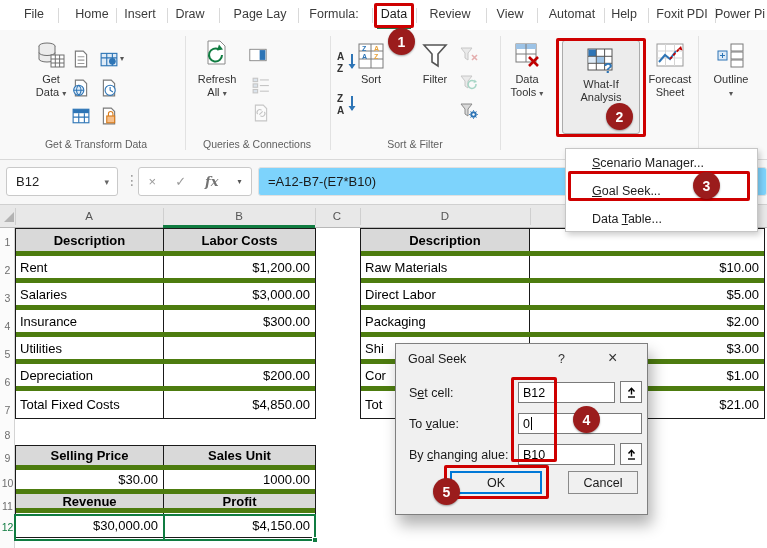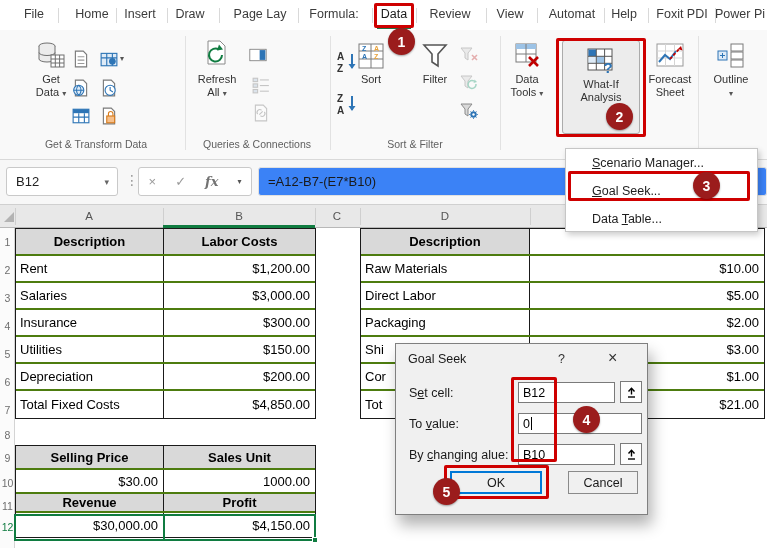--- a/index.html
+++ b/index.html
@@ -26,34 +26,34 @@
   .redbox { position:absolute; border:3px solid #ce0000; border-radius:2px; z-index:55; pointer-events:none; }
   .badge { position:absolute; width:27px; height:27px; border-radius:50%; background:#9b1c1c; color:#fff; font-size:14px; font-weight:bold; display:flex; align-items:center; justify-content:center; z-index:60; box-shadow:0 1px 2px rgba(0,0,0,.35); }
 
   
   .fbar { position:absolute; left:0; top:160px; width:767px; height:45px; background:#f7f7f7; border-bottom:1px solid #d0d0d0; }
   .namebox { position:absolute; left:6px; top:7px; width:112px; height:29px; background:#fff; border:1px solid #c9c9c9; border-radius:3px; font-size:13px; color:#222; display:flex; align-items:center; padding-left:9px; }
   .namebox .nb-chev { position:absolute; right:8px; font-size:9px; color:#666; }
   .fdots { position:absolute; left:125px; top:12px; color:#9a9a9a; font-size:14px; }
   .fxbox { position:absolute; left:138px; top:7px; width:114px; height:29px; background:#fff; border:1px solid #c9c9c9; border-radius:3px; display:flex; align-items:center; justify-content:space-around; color:#9a9a9a; font-size:13px; }
   .fxbox .fx { font-style:italic; font-weight:bold; color:#737373; font-family:"DejaVu Serif","Liberation Serif",serif; }
-  .ffield { position:absolute; left:258px; top:7px; width:509px; height:29px; background:#3b82f6; border:1px solid #e0e0e0; border-radius:3px; font-size:13px; color:#1a1a1a; display:flex; align-items:center; padding-left:9px; }
+  .ffield { position:absolute; left:258px; top:7px; width:509px; height:29px; background:#7dd3fc; border:1px solid #e0e0e0; border-radius:3px; font-size:13px; color:#1a1a1a; display:flex; align-items:center; padding-left:9px; }
 
   
   .colheads { position:absolute; left:0; top:205px; width:767px; height:23px; background:#e8e8e8; border-bottom:1px solid #b8b8b8; }
   .colletter { position:absolute; top:5px; transform:translateX(-50%); font-size:11.5px; color:#555; }
   .chsep { position:absolute; top:3px; width:1px; height:17px; background:#cfcfcf; }
   .selcol-underline { position:absolute; left:163px; top:225px; width:152px; height:3px; background:#107c41; z-index:6; }
   .selectall { position:absolute; left:4px; top:212px; width:0; height:0; border-left:10px solid transparent; border-bottom:10px solid #b3b3b3; }
   .gutter { position:absolute; left:0; top:228px; width:15px; height:320px; background:#fbfbfb; border-right:1px solid #d4d4d4; }
   .rownum { position:absolute; width:15px; text-align:center; font-size:10.5px; color:#6e6e6e; }
   .rownum.sel { color:#107c41; }
 
   .xtable { position:absolute; border:1px solid #1a1a1a; background:#fff; z-index:5; }
-  .trow { display:flex; border-bottom:2px solid #4d7c0f; }
+  .trow { display:flex; border-bottom:5px solid #4d7c0f; }
   .trow:last-child { border-bottom:none; }
   .tcell { font-size:13px; color:#000; display:flex; align-items:center; overflow:hidden; white-space:nowrap; }
   .tcell.cL { justify-content:flex-start; padding-left:4px; }
   .tcell.cR { justify-content:flex-end; padding-right:5px; }
   .tcell.b1 { border-right:1px solid #1a1a1a; }
   .hrow .tcell { background:#d9d9d9; font-weight:bold; justify-content:center; padding:0; }
 
   .selbox { position:absolute; left:14px; top:514px; width:302px; height:27px; border:2px solid #107c41; z-index:10; pointer-events:none; }
   .selbox .inner { position:absolute; left:147px; top:0; width:2px; height:100%; background:#107c41; }
   .selbox .handle { position:absolute; right:-4px; bottom:-4px; width:6px; height:6px; background:#107c41; border:1px solid #fff; }
@@ -344,21 +344,20 @@
     <div class="trow" style="height:27px">
         <div class="tcell cL b1" style="width:148px">Salaries</div>
         <div class="tcell cR" style="width:151px">$3,000.00</div>
       </div>
     <div class="trow" style="height:27px">
         <div class="tcell cL b1" style="width:148px">Insurance</div>
         <div class="tcell cR" style="width:151px">$300.00</div>
       </div>
     <div class="trow" style="height:27px">
         <div class="tcell cL b1" style="width:148px">Utilities</div>
-        <div class="tcell cR" style="width:151px">$150.00</div>
       </div>
     <div class="trow" style="height:27px">
         <div class="tcell cL b1" style="width:148px">Depreciation</div>
         <div class="tcell cR" style="width:151px">$200.00</div>
       </div>
     <div class="trow" style="height:27px">
         <div class="tcell cL b1" style="width:148px">Total Fixed Costs</div>
         <div class="tcell cR" style="width:151px">$4,850.00</div>
       </div>
   </div>

